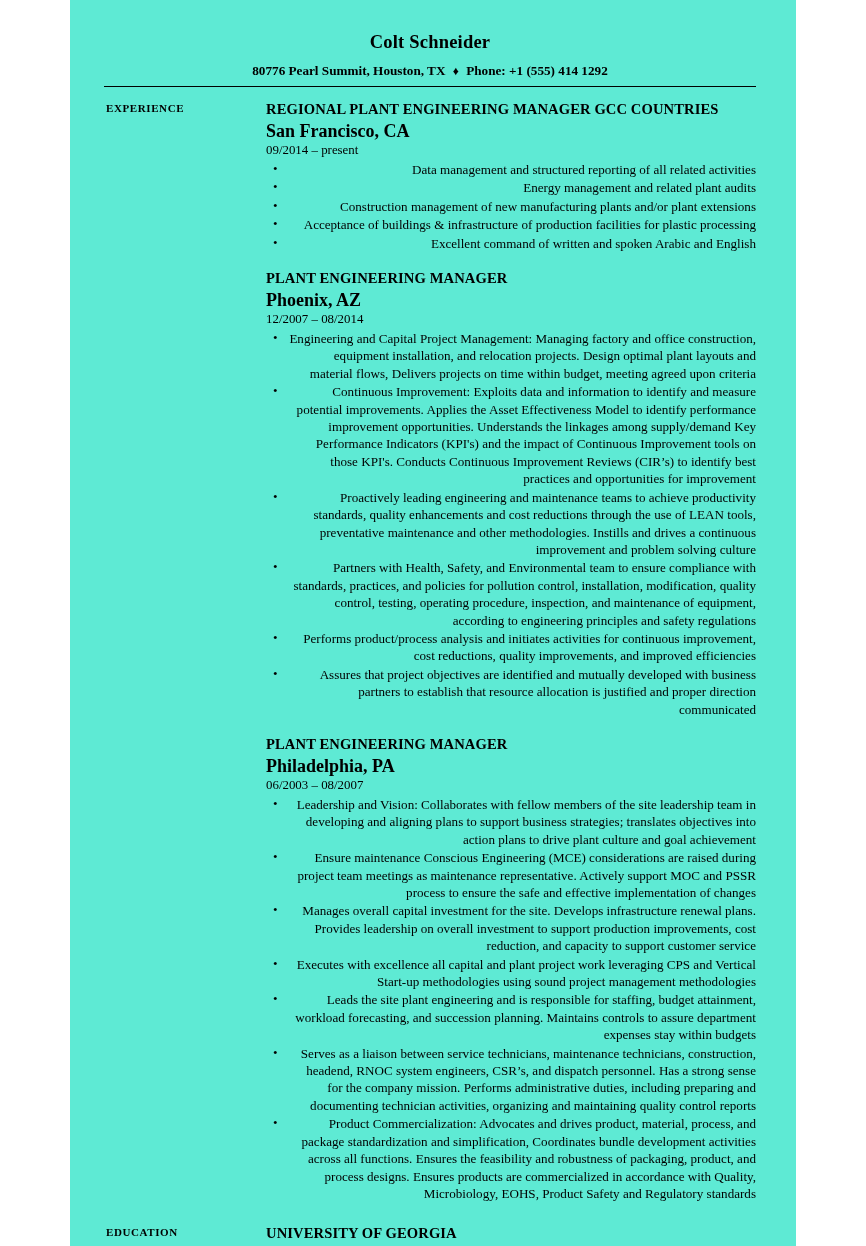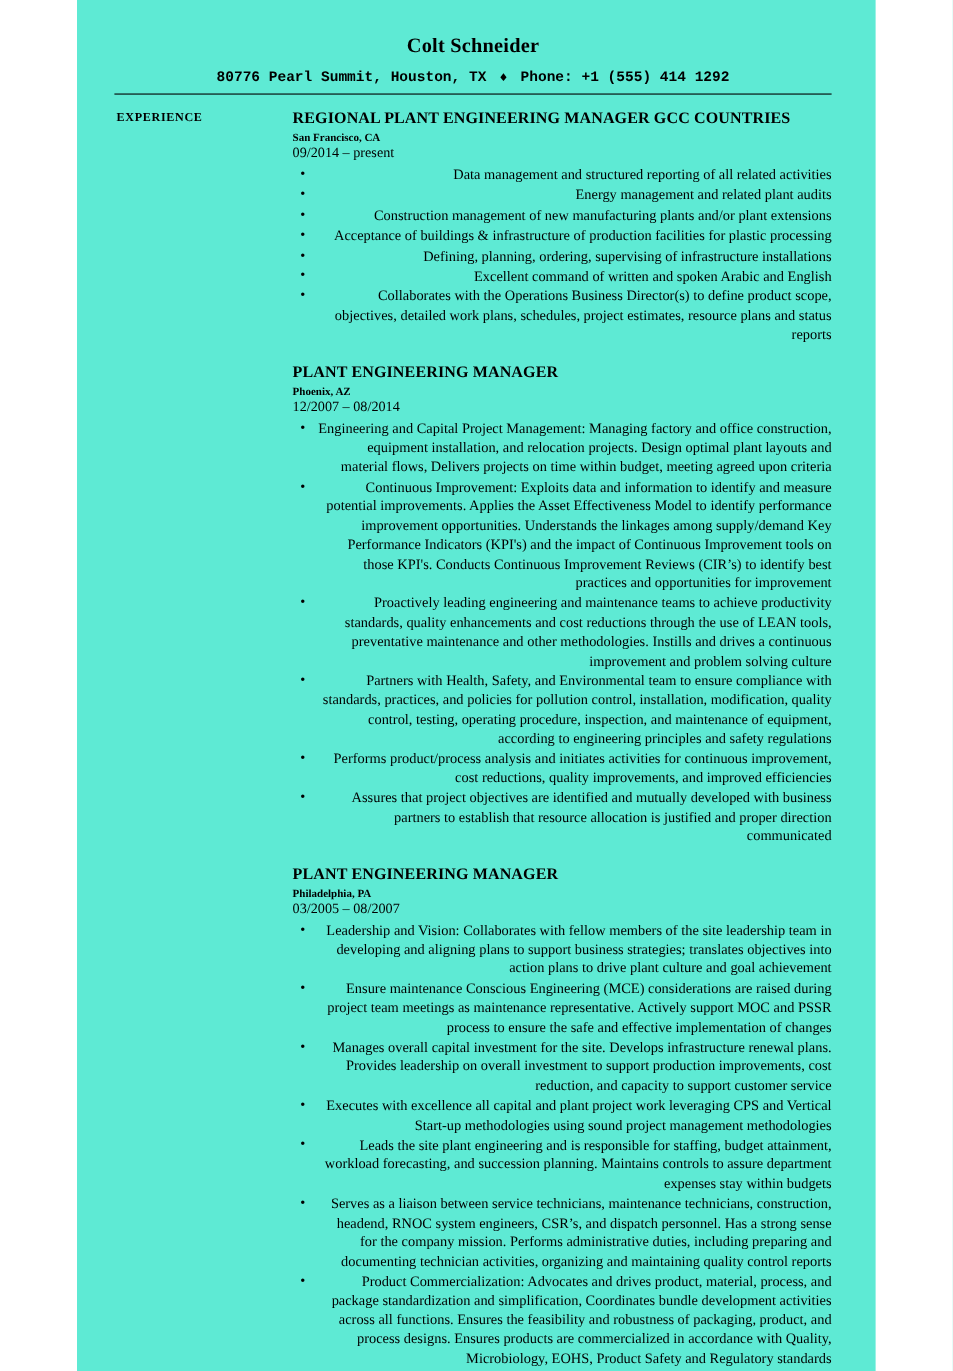--- a/index.html
+++ b/index.html
@@ -26,21 +26,20 @@
     font-weight: bold;
     font-size: 18.5px;
     letter-spacing: 0.2px;
     margin: 4px 0 10px 0;
   }
   .contact {
     text-align: center;
     font-weight: bold;
     font-size: 13.2px;
     margin-bottom: 7px;
-    font-family: Liberation Mono, monospace;
   }
   .diamond {
     font-size: 12px;
     padding: 0 4px;
   }
   .rule {
     border: none;
     border-top: 1.3px solid #000;
     margin: 0 0 14px 0;
   }
@@ -70,21 +69,21 @@
     margin-bottom: 0;
   }
   .job-title {
     font-weight: bold;
     font-size: 14.6px;
     letter-spacing: 0.1px;
     margin-bottom: 3px;
   }
   .job-loc {
     font-weight: bold;
-    font-size: 10px;
+    font-size: 18px;
     margin-bottom: 1px;
   }
   .job-dates {
     font-size: 12.9px;
     margin-bottom: 3px;
   }
   ul.bullets {
     list-style: none;
     margin: 0;
     padding: 0;
@@ -139,44 +138,42 @@
 
       <div class="job">
         <div class="job-title">REGIONAL PLANT ENGINEERING MANAGER GCC COUNTRIES</div>
         <div class="job-loc">San Francisco, CA</div>
         <div class="job-dates">09/2014 – present</div>
         <ul class="bullets">
           <li>Data management and structured reporting of all related activities</li>
           <li>Energy management and related plant audits</li>
           <li>Construction management of new manufacturing plants and/or plant extensions</li>
           <li>Acceptance of buildings &amp; infrastructure of production facilities for plastic processing</li>
-          <li>Defining, planning, ordering, supervising of infrastructure installations</li>
           <li>Excellent command of written and spoken Arabic and English</li>
-          <li>Collaborates with the Operations Business Director(s) to define product scope, objectives, detailed work plans, schedules, project estimates, resource plans and status reports</li>
         </ul>
       </div>
 
       <div class="job">
         <div class="job-title">PLANT ENGINEERING MANAGER</div>
         <div class="job-loc">Phoenix, AZ</div>
         <div class="job-dates">12/2007 – 08/2014</div>
         <ul class="bullets">
           <li>Engineering and Capital Project Management: Managing factory and office construction, equipment installation, and relocation projects. Design optimal plant layouts and material flows, Delivers projects on time within budget, meeting agreed upon criteria</li>
           <li>Continuous Improvement: Exploits data and information to identify and measure potential improvements. Applies the Asset Effectiveness Model to identify performance improvement opportunities. Understands the linkages among supply/demand Key Performance Indicators (KPI's) and the impact of Continuous Improvement tools on those KPI's. Conducts Continuous Improvement Reviews (CIR’s) to identify best practices and opportunities for improvement</li>
           <li>Proactively leading engineering and maintenance teams to achieve productivity standards, quality enhancements and cost reductions through the use of LEAN tools, preventative maintenance and other methodologies. Instills and drives a continuous improvement and problem solving culture</li>
           <li>Partners with Health, Safety, and Environmental team to ensure compliance with standards, practices, and policies for pollution control, installation, modification, quality control, testing, operating procedure, inspection, and maintenance of equipment, according to engineering principles and safety regulations</li>
           <li>Performs product/process analysis and initiates activities for continuous improvement, cost reductions, quality improvements, and improved efficiencies</li>
           <li>Assures that project objectives are identified and mutually developed with business partners to establish that resource allocation is justified and proper direction communicated</li>
         </ul>
       </div>
 
       <div class="job">
         <div class="job-title">PLANT ENGINEERING MANAGER</div>
         <div class="job-loc">Philadelphia, PA</div>
-        <div class="job-dates">03/2005 – 08/2007</div>
+        <div class="job-dates">06/2003 – 08/2007</div>
         <ul class="bullets">
           <li>Leadership and Vision: Collaborates with fellow members of the site leadership team in developing and aligning plans to support business strategies; translates objectives into action plans to drive plant culture and goal achievement</li>
           <li>Ensure maintenance Conscious Engineering (MCE) considerations are raised during project team meetings as maintenance representative. Actively support MOC and PSSR process to ensure the safe and effective implementation of changes</li>
           <li>Manages overall capital investment for the site. Develops infrastructure renewal plans. Provides leadership on overall investment to support production improvements, cost reduction, and capacity to support customer service</li>
           <li>Executes with excellence all capital and plant project work leveraging CPS and Vertical Start-up methodologies using sound project management methodologies</li>
           <li>Leads the site plant engineering and is responsible for staffing, budget attainment, workload forecasting, and succession planning. Maintains controls to assure department expenses stay within budgets</li>
           <li>Serves as a liaison between service technicians, maintenance technicians, construction, headend, RNOC system engineers, CSR’s, and dispatch personnel. Has a strong sense for the company mission. Performs administrative duties, including preparing and documenting technician activities, organizing and maintaining quality control reports</li>
           <li>Product Commercialization: Advocates and drives product, material, process, and package standardization and simplification, Coordinates bundle development activities across all functions. Ensures the feasibility and robustness of packaging, product, and process designs. Ensures products are commercialized in accordance with Quality, Microbiology, EOHS, Product Safety and Regulatory standards</li>
         </ul>
       </div>

